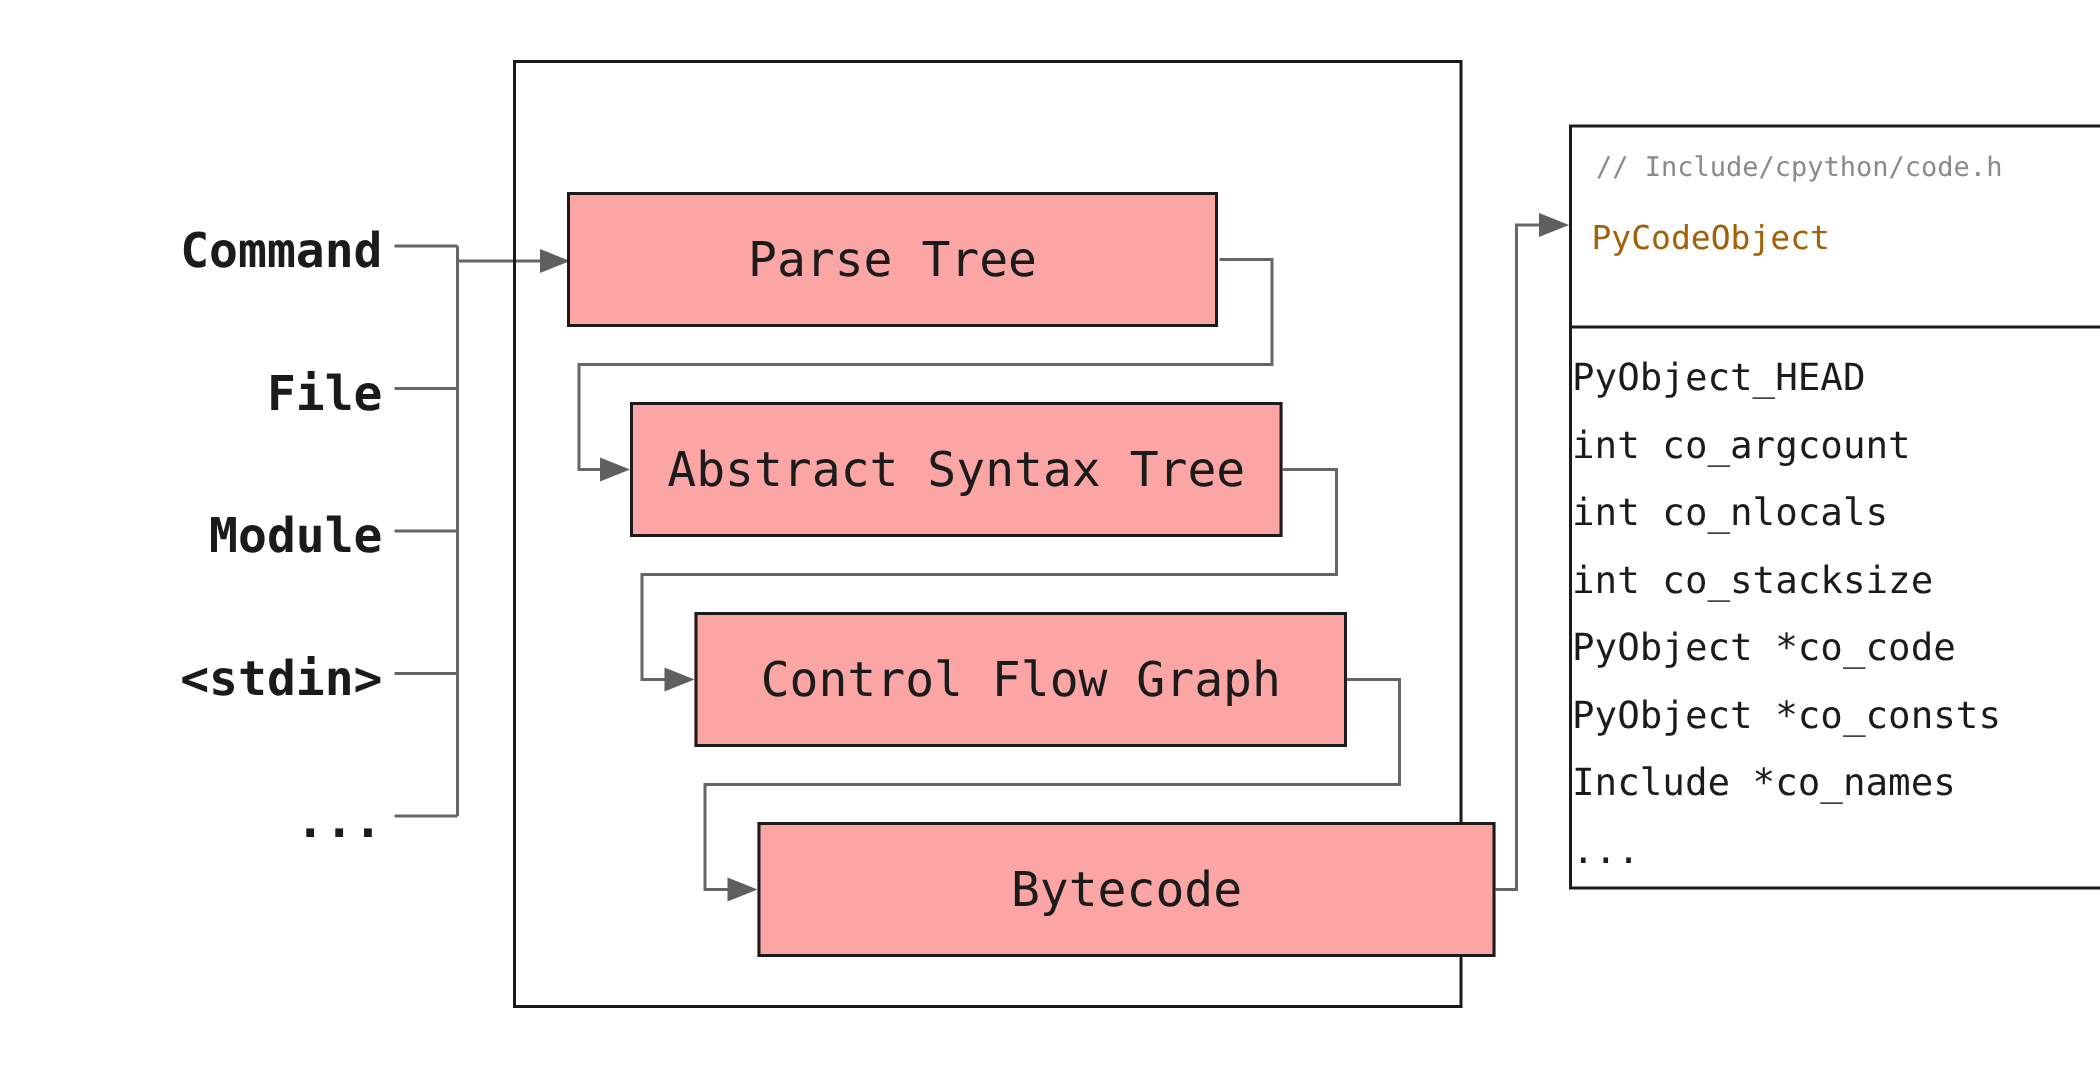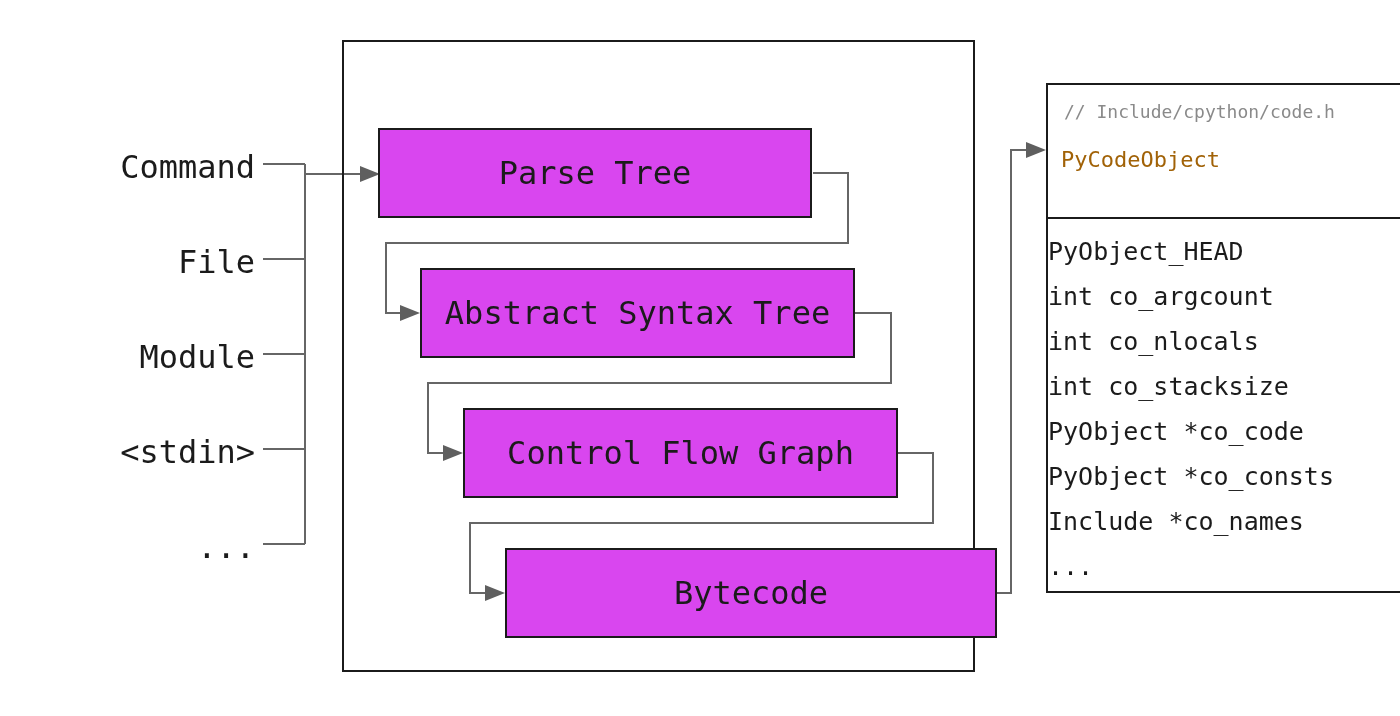--- a/index.html
+++ b/index.html
@@ -24,25 +24,26 @@
   }
   .input-label {
     position: absolute;
     left: 0;
     width: 255px;
     text-align: right;
     font-size: 32px;
     line-height: 40px;
     color: #1b1b1b;
     white-space: pre;
+    font-weight: bold;
   }
   .box {
     position: absolute;
     border: 2px solid #1b1b1b;
-    background: #d946ef;
+    background: #fca5a5;
     box-sizing: border-box;
   }
   .stage-box {
     display: flex;
     align-items: center;
     justify-content: center;
     font-size: 32px;
     white-space: pre;
   }
   .compiler-box {

